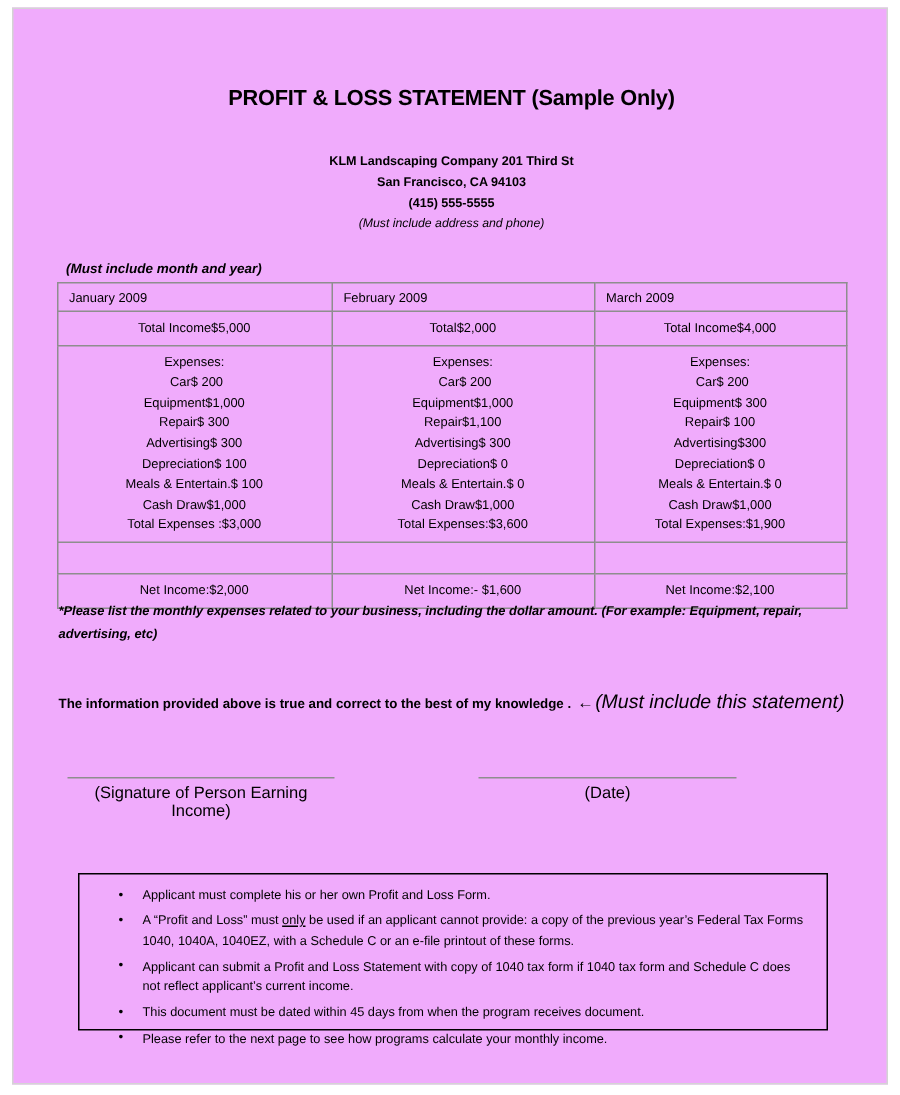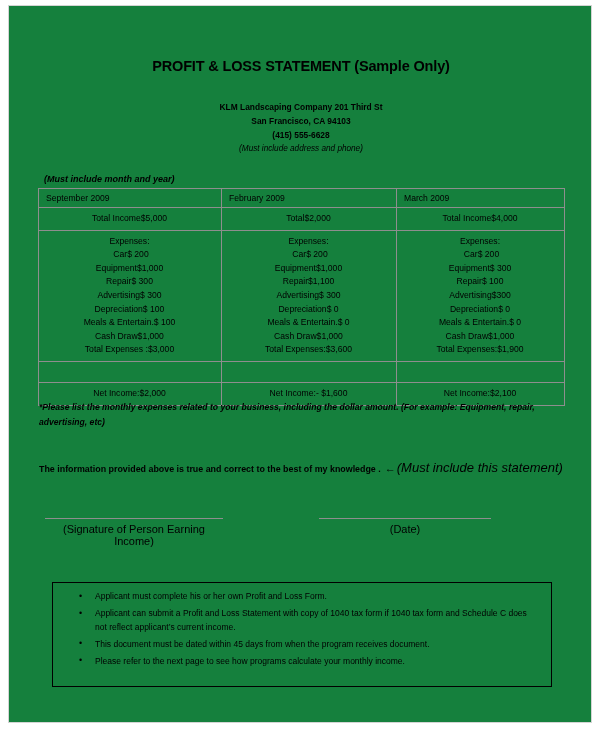--- a/index.html
+++ b/index.html
@@ -14,21 +14,21 @@
     color: #000000;
     overflow: hidden;
   }
   .page {
     position: absolute;
     left: 8px;
     top: 5px;
     width: 584px;
     height: 718px;
     border: 1px solid #d4d4d4;
-    background: #15803d;
+    background: #f0abfc;
     box-sizing: border-box;
   }
   .doc-title {
     position: absolute;
     left: 0;
     top: 52px;
     width: 584px;
     text-align: center;
     font-size: 14.5px;
     font-weight: bold;
@@ -174,36 +174,36 @@
 </head>
 <body>
 
 <div class="page">
 
   <div class="doc-title">PROFIT &amp; LOSS STATEMENT (Sample Only)</div>
 
   <div class="addr-block">
     <div>KLM Landscaping Company 201 Third St</div>
     <div>San Francisco, CA 94103</div>
-    <div>(415) 555-6628</div>
+    <div>(415) 555-5555</div>
     <div class="addr-note">(Must include address and phone)</div>
   </div>
 
   <div class="must-include-month">(Must include month and year)</div>
 
   <table class="pl-table">
     <colgroup>
       <col style="width:183px">
       <col style="width:175px">
       <col style="width:168px">
     </colgroup>
     <tbody>
       <tr>
         <td class="month-head">
-          <div class="cell-pad">September  2009</div>
+          <div class="cell-pad">January  2009</div>
         </td>
         <td class="month-head">
           <div class="cell-pad">February 2009</div>
         </td>
         <td class="month-head">
           <div class="cell-pad">March 2009</div>
         </td>
       </tr>
       <tr>
         <td class="income-cell">
@@ -313,19 +313,20 @@
   </div>
 
   <div class="sig-line left"></div>
   <div class="sig-label left">(Signature of Person Earning Income)</div>
   <div class="sig-line right"></div>
   <div class="sig-label right">(Date)</div>
 
   <div class="bullet-box">
     <ul class="bullet-list" id="bullet-list">
         <li><span>Applicant must complete his or her own Profit and Loss Form.</span></li>
+        <li><span>A “Profit and Loss” must </span><span class="uline">only</span><span> be used if an applicant cannot provide:  a copy of the previous year’s Federal Tax Forms 1040, 1040A, 1040EZ, with a Schedule C or an e-file printout of these forms.</span></li>
         <li><span>Applicant can submit a Profit and Loss Statement with copy of 1040 tax form if 1040 tax form and Schedule C does not reflect applicant’s current income.</span></li>
         <li><span>This document must be dated within 45 days from when the program receives document.</span></li>
         <li><span>Please refer to the next page to see how programs calculate your monthly income.</span></li>
       </ul>
   </div>
 
 </div>
 
 </body></html>

